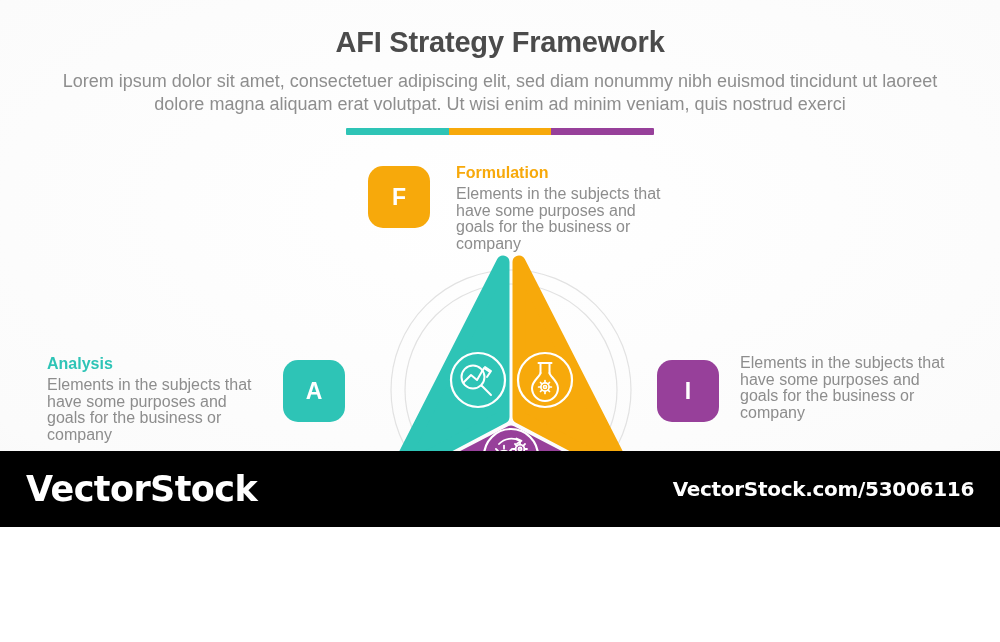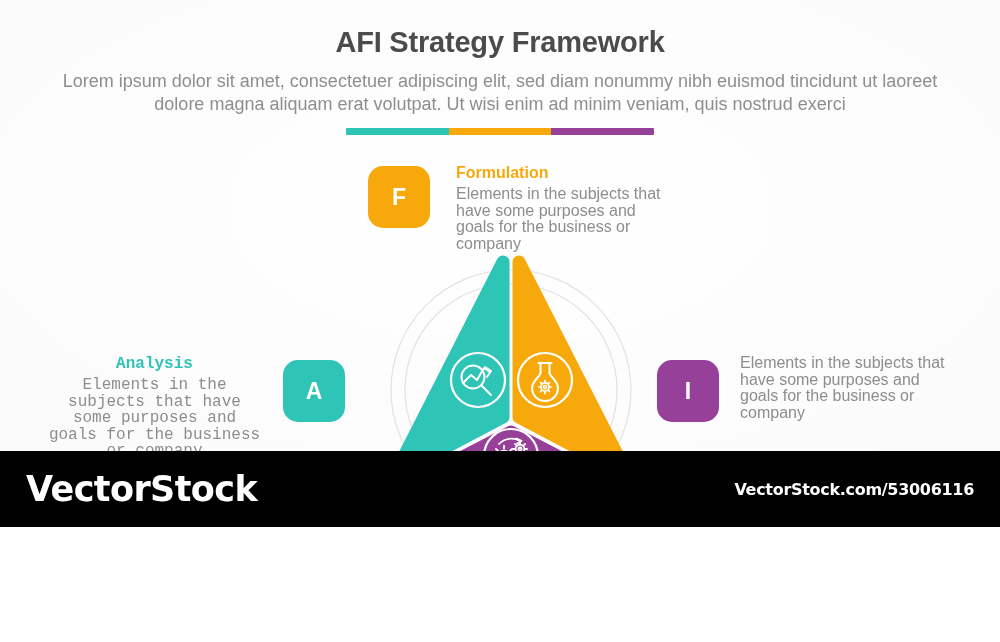--- a/index.html
+++ b/index.html
@@ -92,21 +92,21 @@
   }
 
   
   #block-formulation { top: 166px; left: 368px; width: 320px; height: 80px; }
   #block-formulation .badge { left: 0; top: 0; }
   #block-formulation .info-text { left: 88px; top: -2px; text-align: left; }
 
   
   #block-analysis { top: 355px; left: 55px; width: 290px; height: 80px; }
   #block-analysis .badge { right: 0; top: 5px; }
-  #block-analysis .info-text { right: 83px; top: 0; text-align: center; font-family: Liberation Mono, monospace; }
+  #block-analysis .info-text { right: 83px; top: 0; text-align: left; }
 
   
   #block-implementation { top: 355px; left: 657px; width: 300px; height: 80px; }
   #block-implementation .badge { left: 0; top: 5px; }
   #block-implementation .info-text { left: 83px; top: 0; text-align: left; }
 
   
   #tri-graphic {
     position: absolute;
     left: 380px;
@@ -132,21 +132,21 @@
   }
   .footer-logo {
     color: #ffffff;
     font-size: 35px;
     font-weight: bold;
     letter-spacing: -0.6px;
     font-family: "DejaVu Sans", sans-serif;
   }
   .footer-url {
     color: #ffffff;
-    font-size: 16px;
+    font-size: 20px;
     font-weight: bold;
     letter-spacing: -0.3px;
     font-family: "DejaVu Sans", sans-serif;
   }
 </style>
 </head>
 <body>
 
 <div id="canvas">
 

